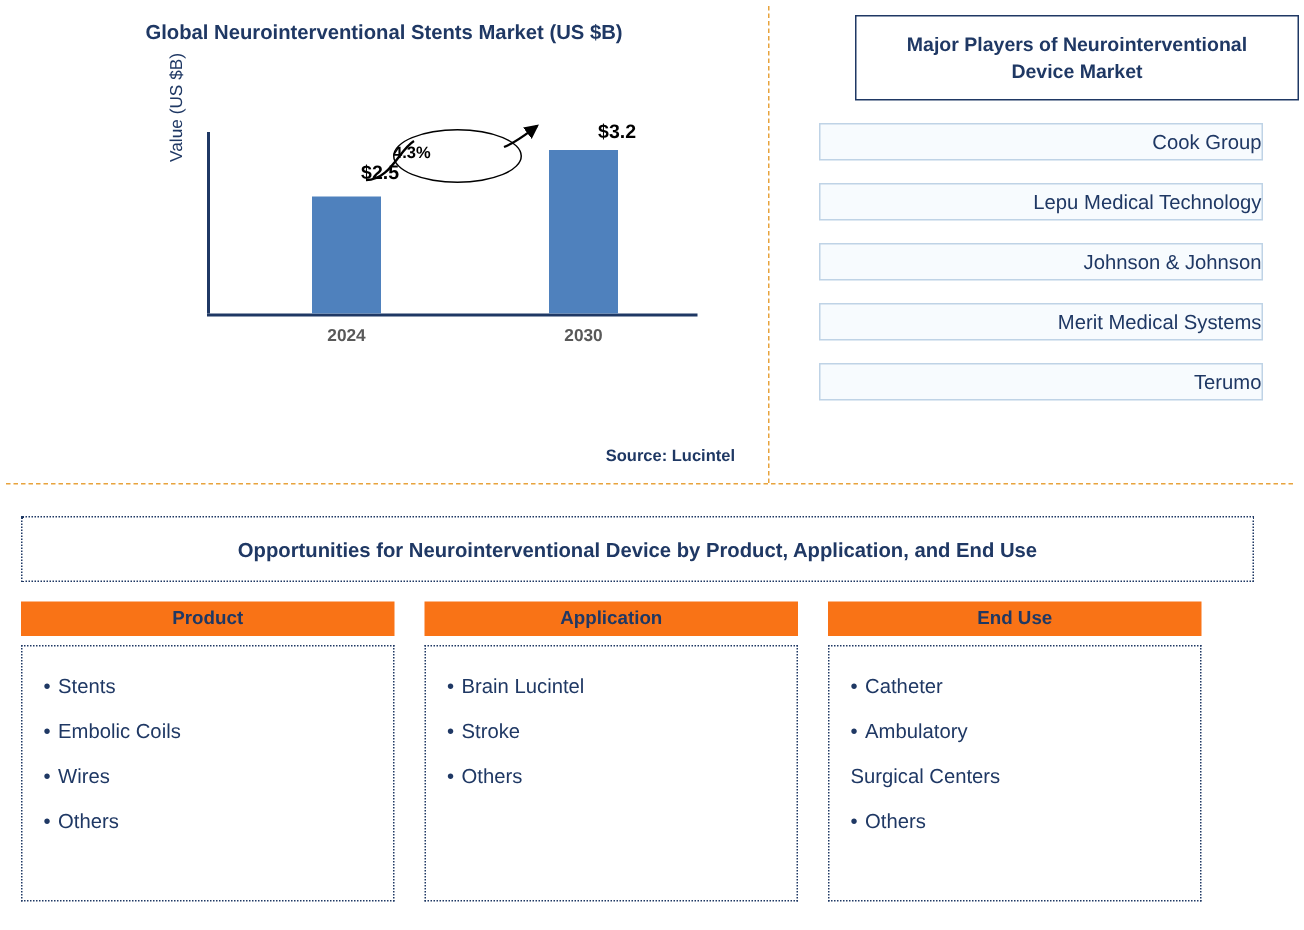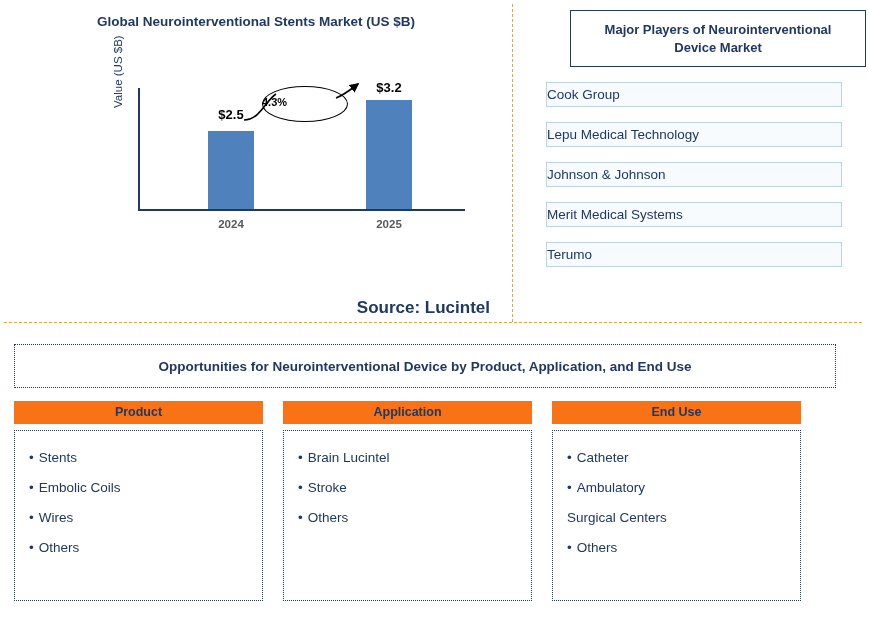--- a/index.html
+++ b/index.html
@@ -76,21 +76,21 @@
     left: 366px;
     top: 100px;
     width: 46px;
     height: 109px;
   }
   .bar-value {
     position: absolute;
     font-size: 13px;
     font-weight: bold;
     color: #000000;
-    text-align: center;
+    text-align: right;
     width: 70px;
   }
   #value-2024 { left: 196px; top: 107px; }
   #value-2030 { left: 354px; top: 80px; }
   .cat-label {
     position: absolute;
     font-size: 11.5px;
     font-weight: bold;
     color: #595959;
     text-align: center;
@@ -125,21 +125,21 @@
     top: 78px;
     width: 130px;
     height: 50px;
   }
   #source {
     position: absolute;
     left: 0;
     top: 298px;
     width: 490px;
     text-align: right;
-    font-size: 17px;
+    font-size: 11px;
     font-weight: bold;
     color: #1F3864;
   }
 
   
   #v-divider {
     position: absolute;
     left: 512px;
     top: 4px;
     width: 0;
@@ -175,21 +175,21 @@
     background: #ffffff;
     margin-left: 24px;
   }
   .player-row {
     box-sizing: border-box;
     width: 296px;
     height: 25px;
     margin-top: 15px;
     border: 1px solid #BFD3E6;
     background: #F7FBFE;
-    text-align: left;
+    text-align: right;
     font-size: 13.5px;
     color: #1F3864;
     line-height: 23px;
   }
 
   
   #opps-banner {
     position: absolute;
     left: 14px;
     top: 344px;
@@ -252,21 +252,21 @@
   <div id="axis-v"></div>
   <div id="axis-h"></div>
 
   <div class="bar" id="bar-2024"></div>
   <div class="bar" id="bar-2030"></div>
 
   <div class="bar-value" id="value-2024">$2.5</div>
   <div class="bar-value" id="value-2030">$3.2</div>
 
   <div class="cat-label" id="cat-2024">2024</div>
-  <div class="cat-label" id="cat-2030">2025</div>
+  <div class="cat-label" id="cat-2030">2030</div>
 
   <svg id="cagr-arrow" viewBox="0 0 130 50">
     <defs>
       <marker id="arrowhead" markerWidth="7" markerHeight="7" refX="5" refY="3" orient="auto">
         <path d="M0,0 L6,3 L0,6 z" fill="#000"></path>
       </marker>
     </defs>
     <path d="M4,42 C20,42 26,22 36,16" stroke="#000" stroke-width="1.6" fill="none"></path>
     <path d="M96,20 C104,17 110,12 118,6" stroke="#000" stroke-width="1.6" fill="none" marker-end="url(#arrowhead)"></path>
   </svg>

